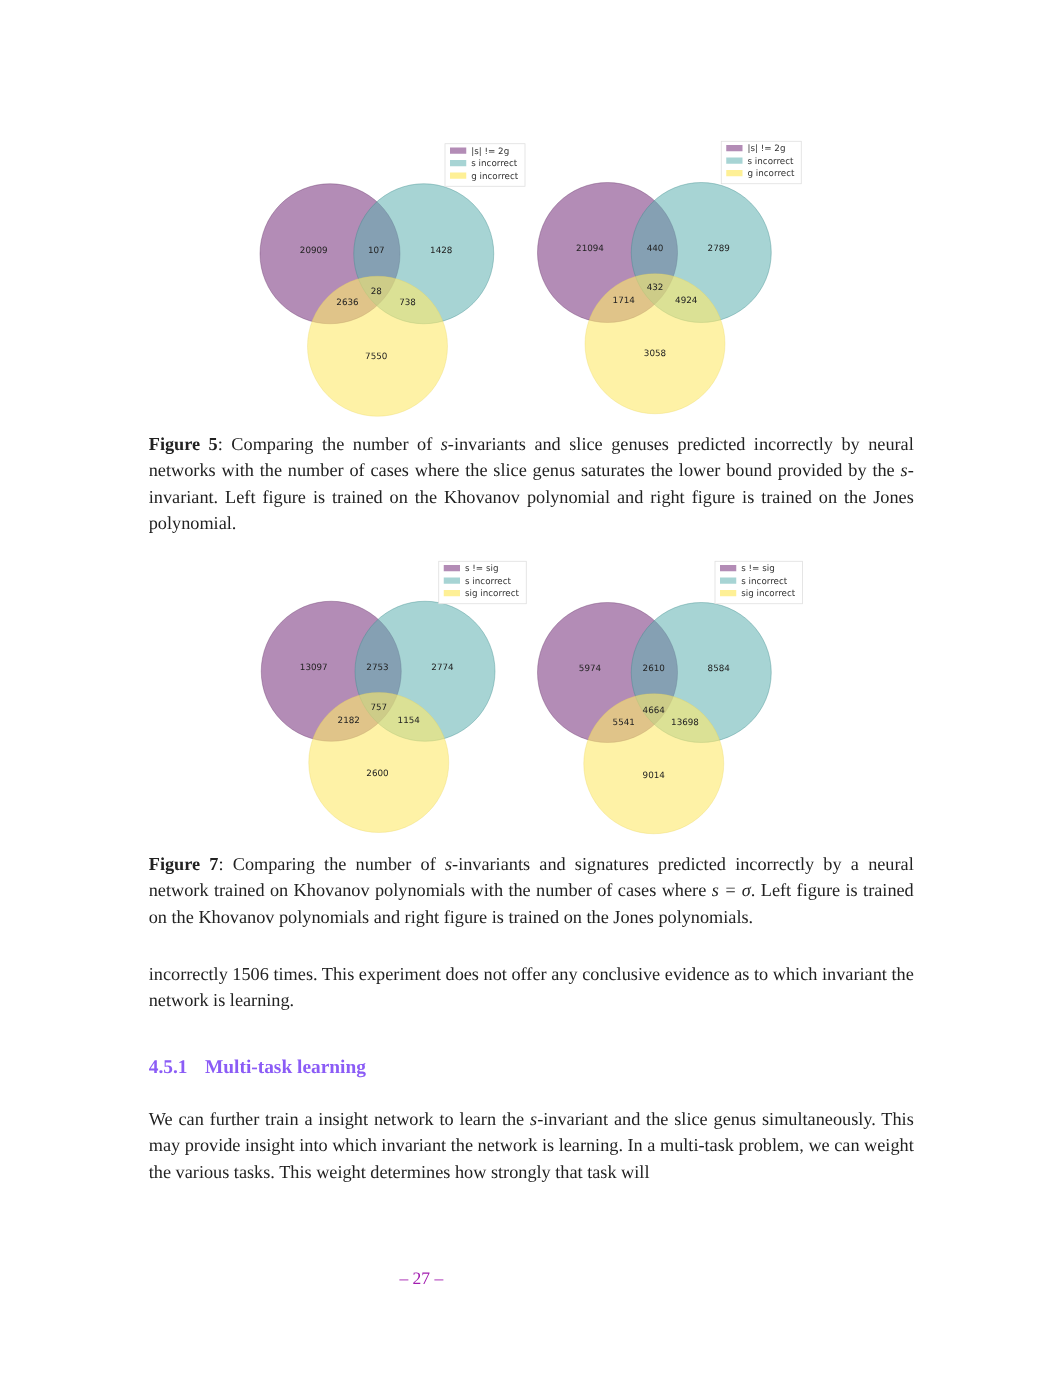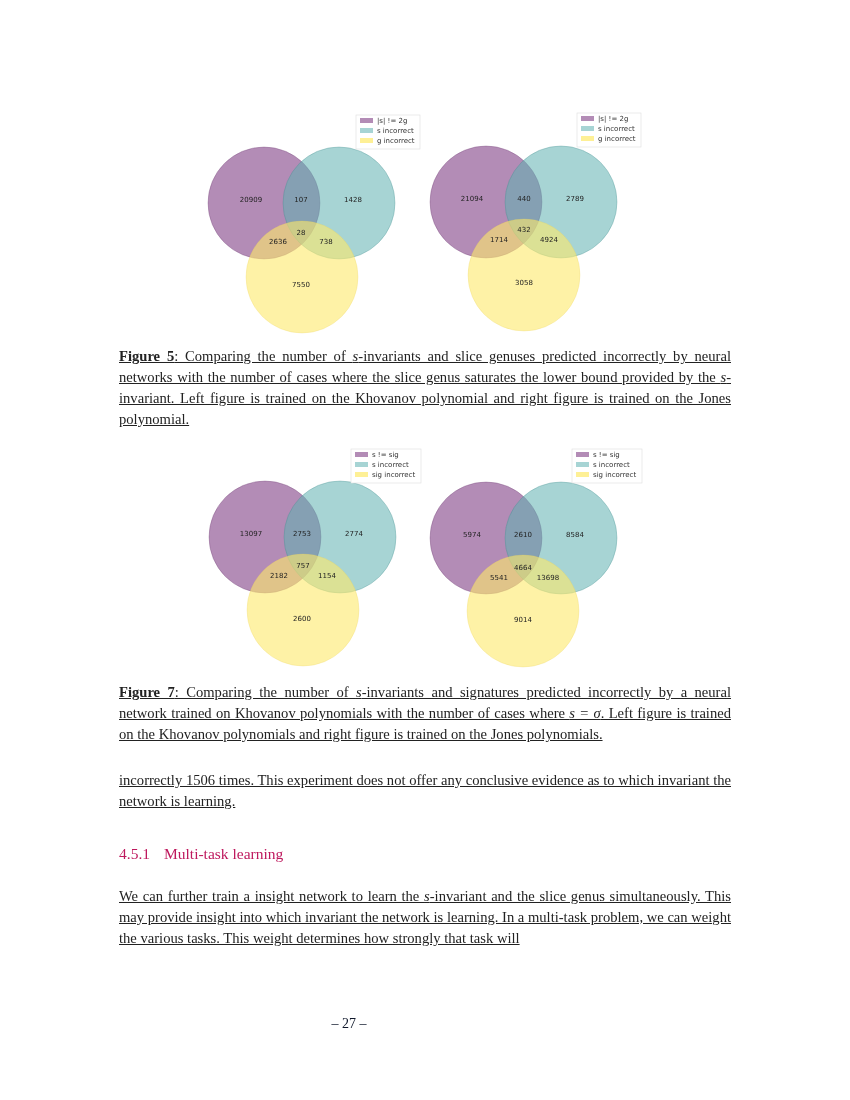--- a/index.html
+++ b/index.html
@@ -4,27 +4,27 @@
 <style>
   html, body { margin: 0; padding: 0; background: #ffffff; }
   body { width: 850px; height: 1100px; position: relative; overflow: hidden;
          font-family: "DejaVu Serif", "Liberation Serif", serif; color: #222; }
   .fig { position: absolute; }
   .fig svg { display: block; }
   .venn-label { font-family: "DejaVu Sans", "Liberation Sans", sans-serif; font-size: 7px; fill: #222; }
   .legend-text { font-family: "DejaVu Sans", "Liberation Sans", sans-serif; font-size: 7px; fill: #333; }
   .text-block { position: absolute; left: 119px; width: 612px;
                 font-family: "Liberation Serif", "DejaVu Serif", serif; font-size: 14.6px; line-height: 21px;
-                text-align: justify; color: #222; text-decoration: underline; }
+                text-align: justify; color: #222; }
   .caption .fig-num { font-weight: bold; }
   .heading { position: absolute; left: 119px; top: 845px;
-             font-family: "Liberation Serif", "DejaVu Serif", serif; font-weight: normal; font-size: 15.5px; color: #be185d; }
+             font-family: "Liberation Serif", "DejaVu Serif", serif; font-weight: bold; font-size: 15.5px; color: #8b5cf6; }
   .heading .sec-num { margin-right: 14px; }
   .page-num { position: absolute; left: 0; width: 674px; top: 1016px; text-align: center;
-              font-family: "Liberation Serif", "DejaVu Serif", serif; font-size: 14px; color: #0f172a; padding-left: 12px; }
+              font-family: "Liberation Serif", "DejaVu Serif", serif; font-size: 14px; color: #a21caf; }
   i.math { font-style: italic; }
 </style>
 </head>
 <body>
 
 <div class="fig" style="left:200px; top:110px;">
   <svg width="230" height="230" viewBox="0 0 230 230">
     <g>
       <circle cx="64" cy="93" r="56" fill="#8b4f8f" fill-opacity="0.65" stroke="#6a3a6e" stroke-opacity="0.5" stroke-width="0.6"></circle>
       <circle cx="139" cy="93" r="56" fill="#5fb0b0" fill-opacity="0.55" stroke="#3b8a8a" stroke-opacity="0.5" stroke-width="0.6"></circle>

